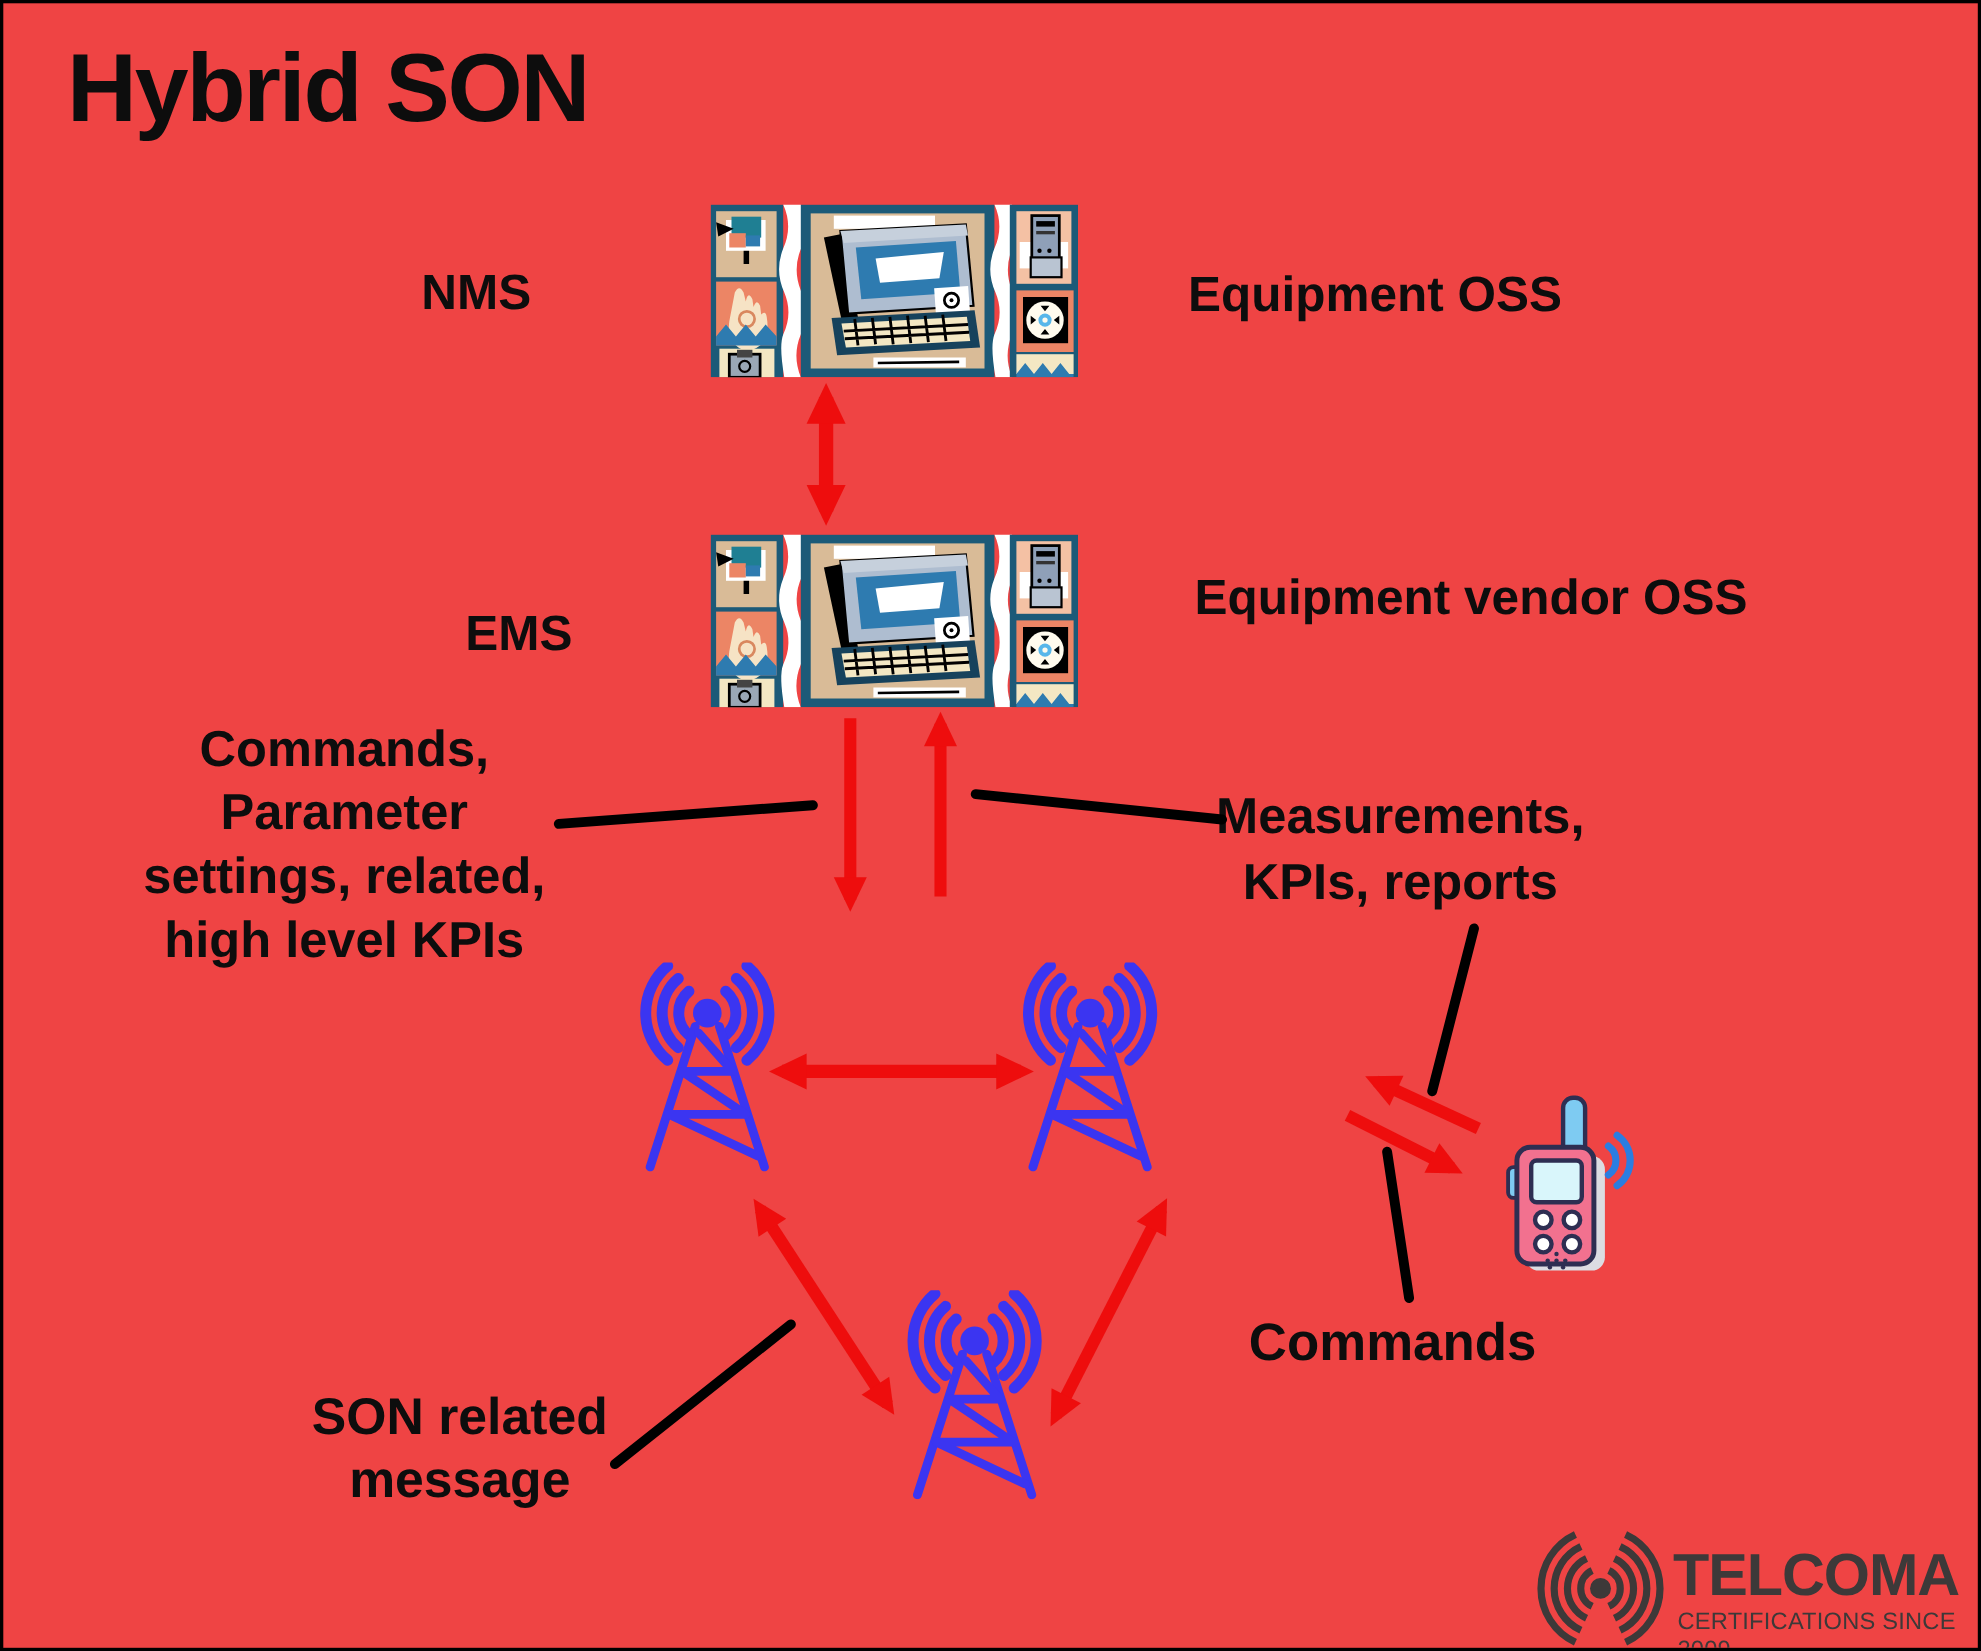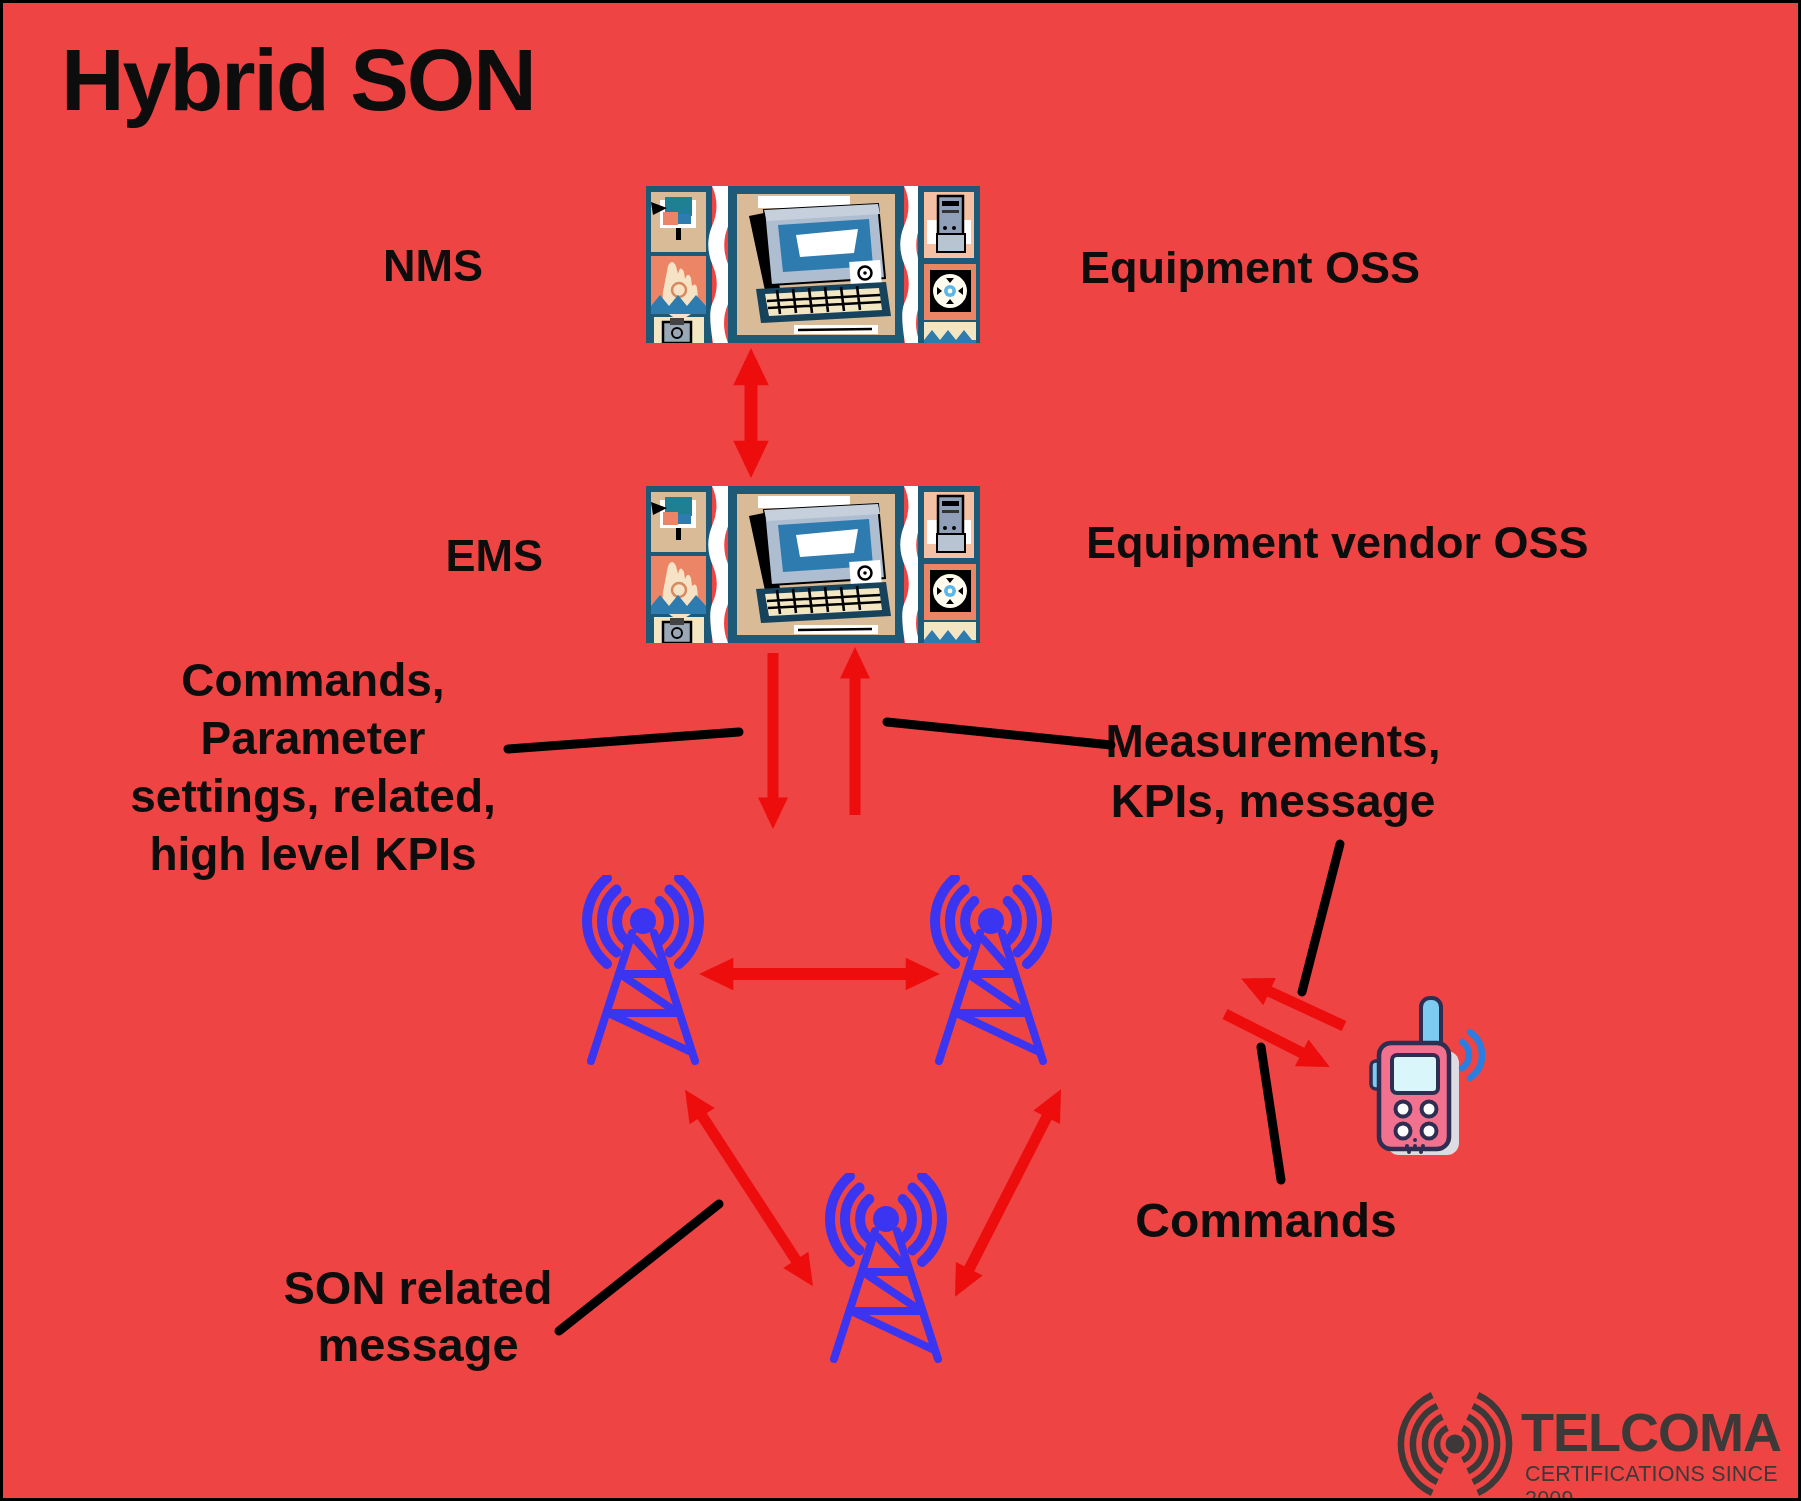--- a/index.html
+++ b/index.html
@@ -28,34 +28,34 @@
 <body>
 
 <div class="canvas">
 
   <div id="title" class="abs" style="left:58px;top:26px">Hybrid SON</div>
 
   <div class="abs lbl" style="left:370px;top:238px;width:120px;text-align:center">NMS</div>
 
   <div class="abs lbl" style="left:1077px;top:240px">Equipment OSS</div>
 
-  <div class="abs lbl" style="left:420px;top:528px;width:120px;text-align:right">EMS</div>
+  <div class="abs lbl" style="left:420px;top:548px;width:120px;text-align:left">EMS</div>
 
   <div class="abs lbl" style="left:1083px;top:515px">Equipment vendor OSS</div>
 
   <div id="left-note" class="abs note">
     <div>Commands,</div>
     <div>Parameter</div>
     <div>settings, related,</div>
     <div>high level KPIs</div>
   </div>
 
   <div id="right-note" class="abs note">
     <div>Measurements,</div>
-    <div>KPIs, message</div>
+    <div>KPIs, reports</div>
   </div>
 
   <div id="son-note" class="abs note">
     <div>SON related</div>
     <div>message</div>
   </div>
 
   <div id="commands-note" class="abs note">Commands</div>
 
   <div id="logo-name" class="abs">TELCOMA</div>

